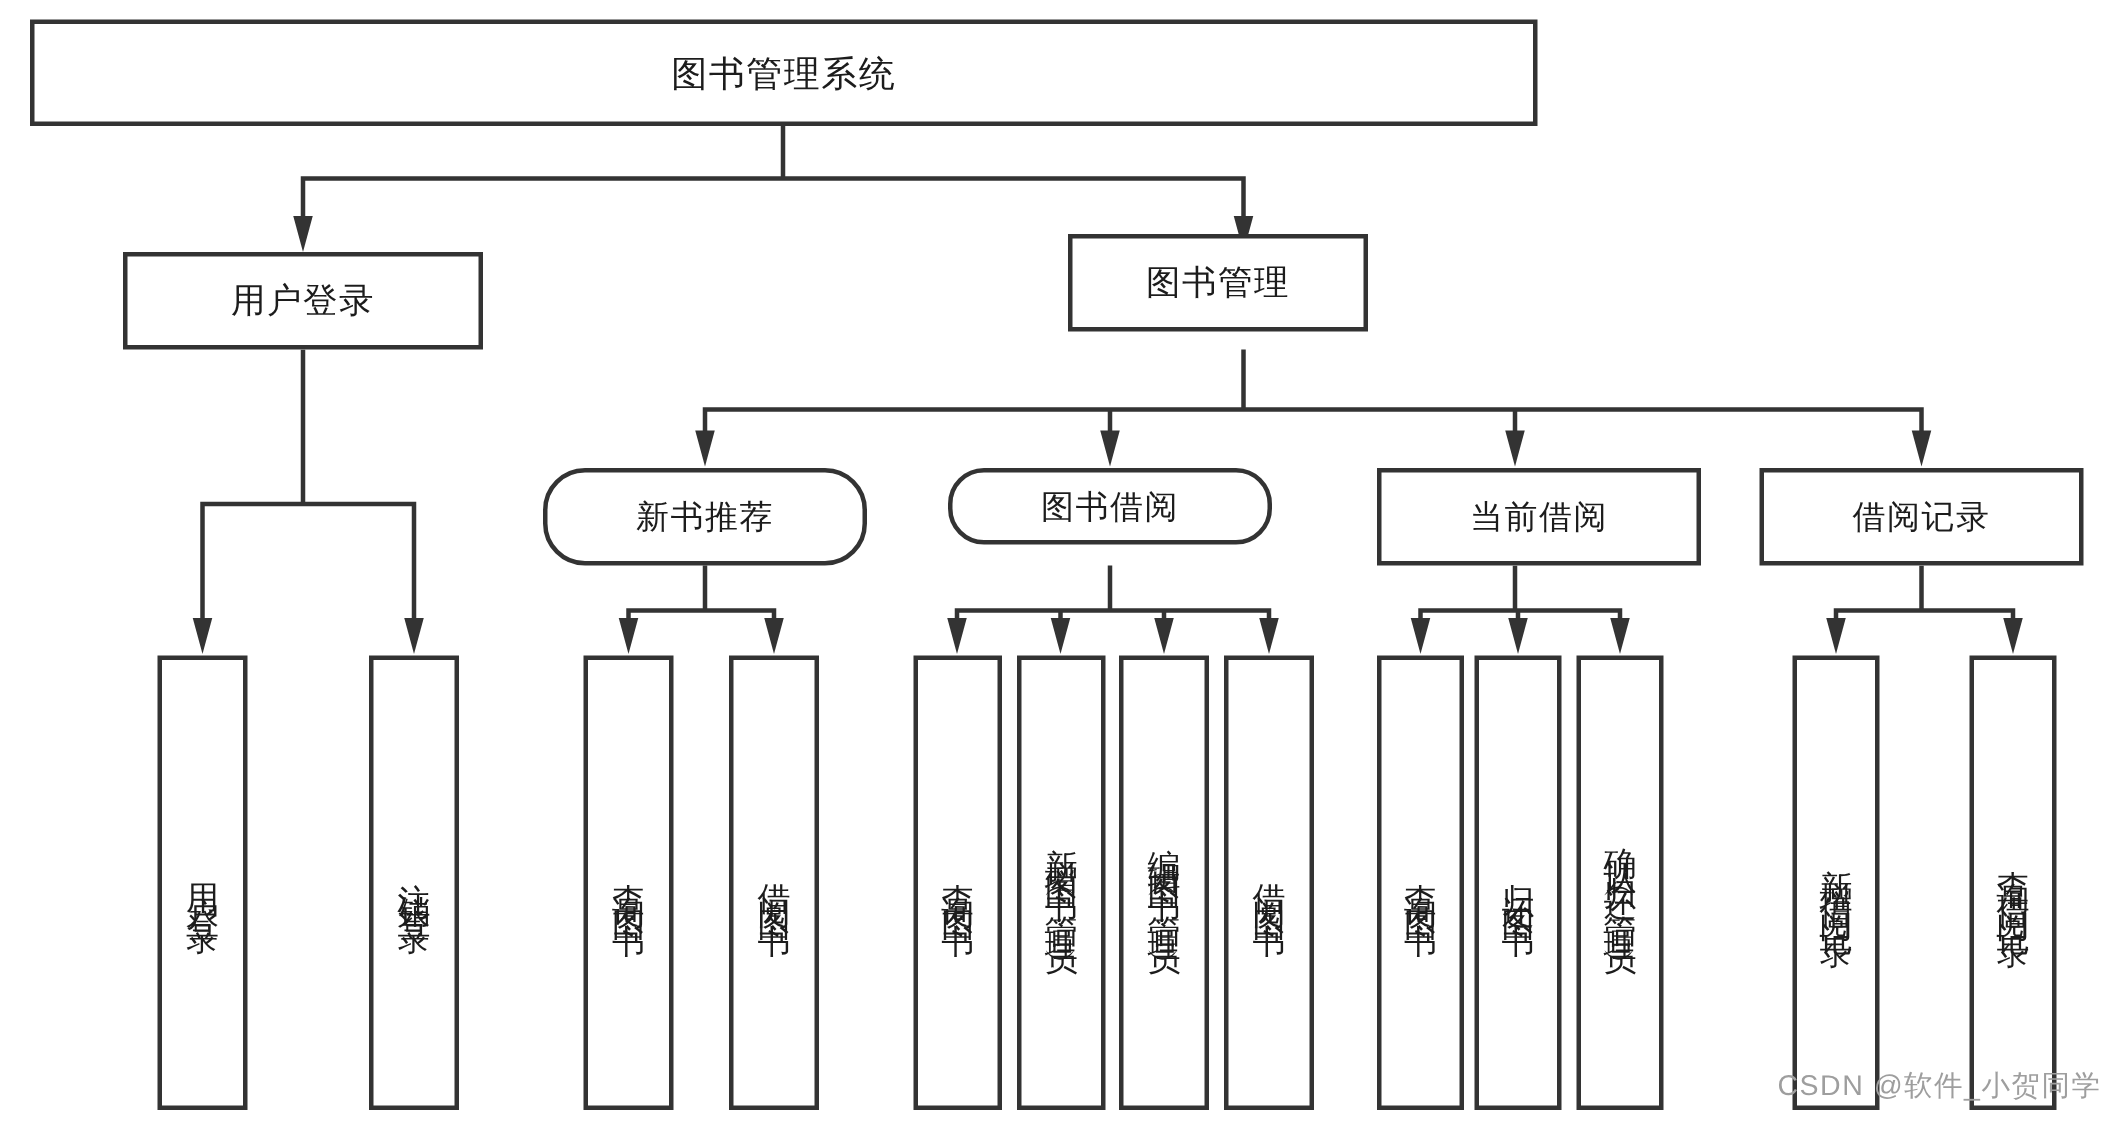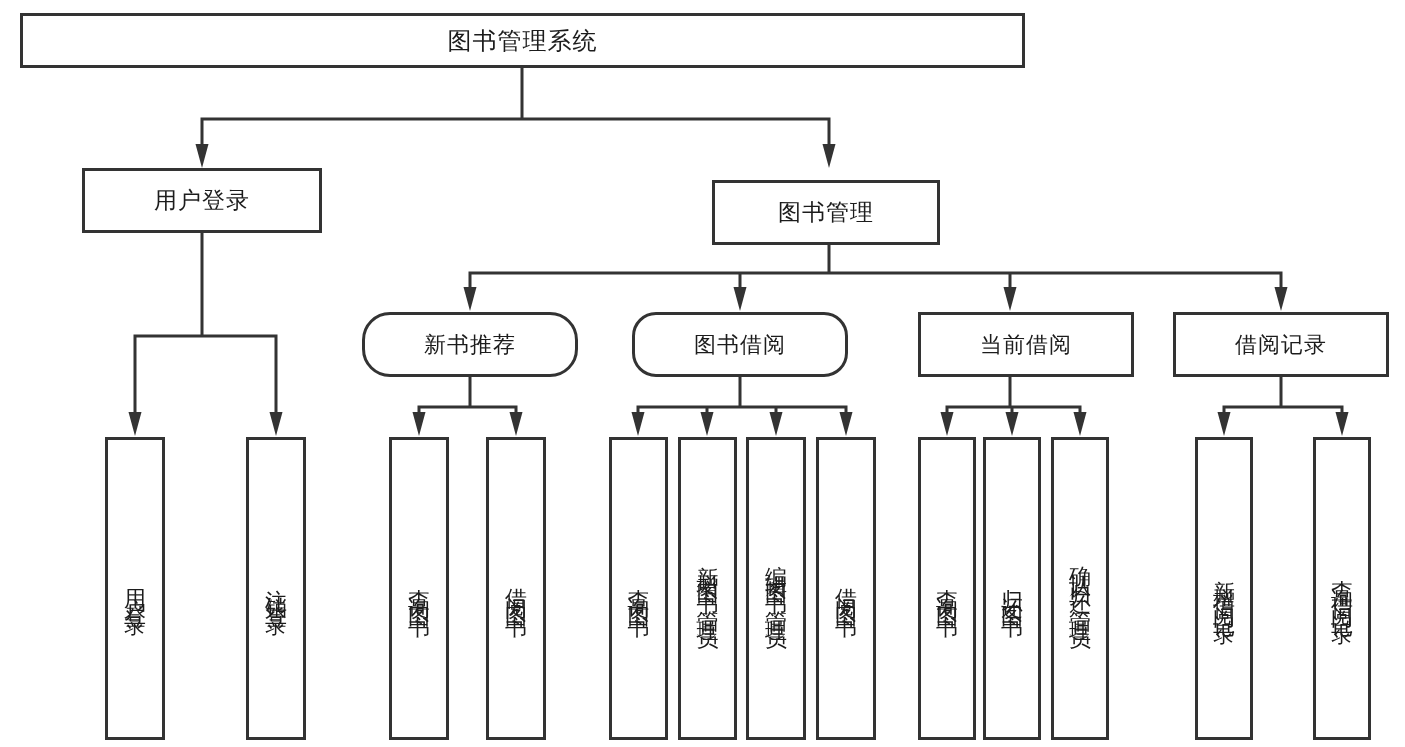--- a/index.html
+++ b/index.html
@@ -56,27 +56,27 @@
       <polygon points="769.5,412 782.5,412 776,436"></polygon>
       <polygon points="839.5,412 852.5,412 846,436"></polygon>
       <polygon points="940.5,412 953.5,412 947,436"></polygon>
       <polygon points="1005.5,412 1018.5,412 1012,436"></polygon>
       <polygon points="1073.5,412 1086.5,412 1080,436"></polygon>
       <polygon points="1217.5,412 1230.5,412 1224,436"></polygon>
       <polygon points="1335.5,412 1348.5,412 1342,436"></polygon>
     </g>
   </svg>
 
-  <div class="node h0" style="left:20px; top:13px; width:1005px; height:55px;text-align:center;">图书管理系统</div>
+  <div class="node h0" style="left:20px; top:13px; width:1005px; height:71px;text-align:center;">图书管理系统</div>
 
   <div class="node h1" style="left:82px; top:168px; width:240px; height:65px;">用户登录</div>
-  <div class="node h1" style="left:712px; top:180px; width:228px; height:65px;text-align:right;">图书管理</div>
+  <div class="node h1" style="left:712px; top:156px; width:200px; height:65px;text-align:right;">图书管理</div>
 
   <div class="node h2" style="left:362px; top:312px; width:216px; height:65px;border-radius:28px;">新书推荐</div>
-  <div class="node h2" style="left:632px; top:312px; width:216px; height:65px;border-radius:24px;">图书借阅</div>
+  <div class="node h2" style="left:632px; top:312px; width:216px; height:51px;border-radius:24px;">图书借阅</div>
   <div class="node h2" style="left:902px; top:312px; width:216px; height:65px;margin-left:16px;">当前借阅</div>
   <div class="node h2" style="left:1173px; top:312px; width:216px; height:65px;">借阅记录</div>
 
   <div class="node leaf" style="left:105px; top:437px; width:60px; height:303px;">
     <span>用户登录</span>
   </div>
   <div class="node leaf" style="left:246px; top:437px; width:60px; height:303px;">
     <span>注销登录</span>
   </div>
 
@@ -110,14 +110,15 @@
     <span>确认归还（管理员）</span>
   </div>
 
   <div class="node leaf" style="left:1195px; top:437px; width:58px; height:303px;">
     <span>新增借阅记录</span>
   </div>
   <div class="node leaf" style="left:1313px; top:437px; width:58px; height:303px;">
     <span>查询借阅记录</span>
   </div>
 
+  <div class="watermark">CSDN @软件_小贺同学</div>
 
 </div>
 
 </body></html>

